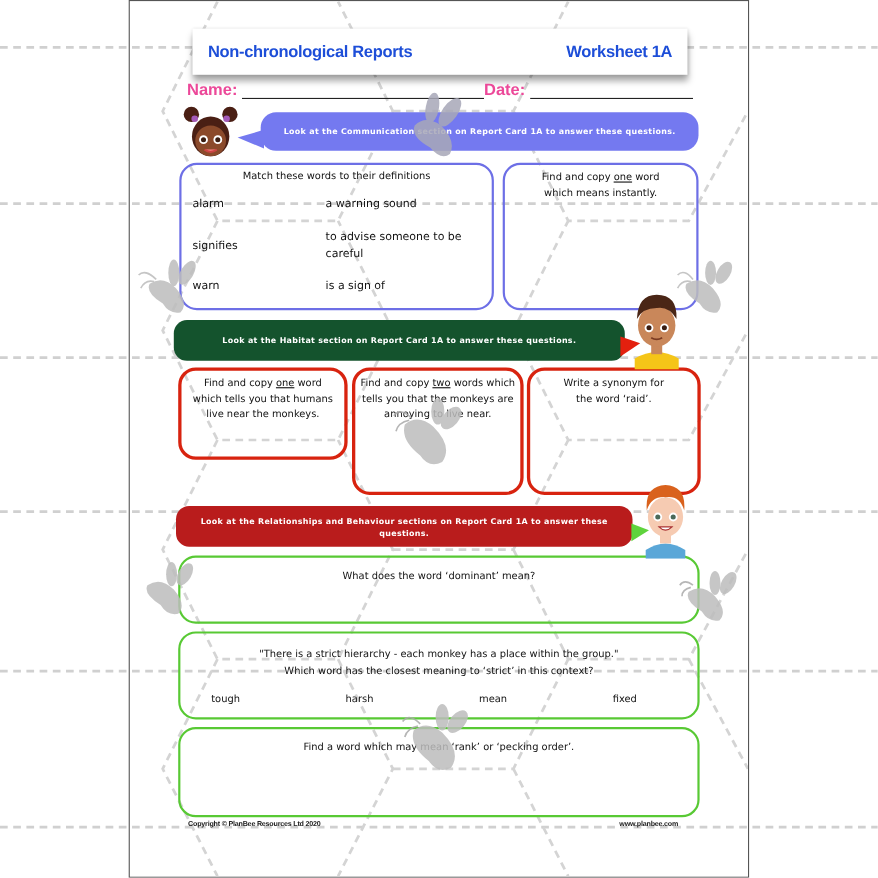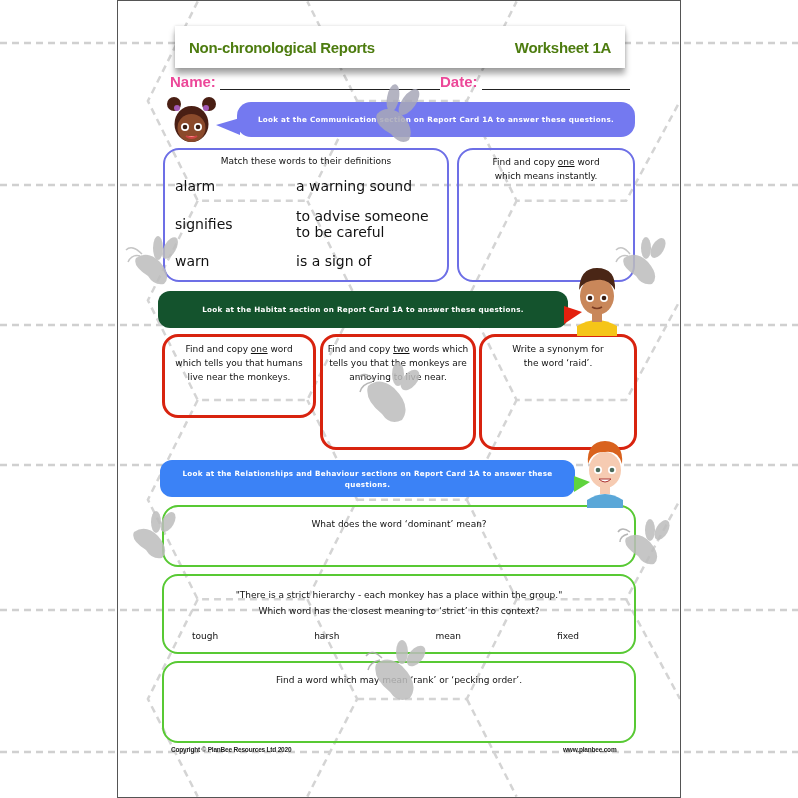--- a/index.html
+++ b/index.html
@@ -16,47 +16,47 @@
   .page-pattern { position: absolute; left: 0; top: 0; width: 100%; height: 100%; }
 
   .header-box {
     position: absolute; left: 175px; top: 26px; width: 450px; height: 42px;
     background: #fff;
     box-shadow: 0 6px 6px rgba(0,0,0,0.35), 0 0 3px rgba(0,0,0,0.15);
     z-index: 2;
     display: flex; align-items: center; justify-content: space-between;
     padding: 0 14px;
   }
-  .hdr-text { font-family: "Liberation Sans", sans-serif; font-weight: bold; font-size: 15px; color: #4d7c0f; letter-spacing: -0.3px; }
+  .hdr-text { font-family: "Liberation Sans", sans-serif; font-weight: bold; font-size: 15px; color: #1d4ed8; letter-spacing: -0.3px; }
 
   .name-row { position: absolute; top: 73px; z-index: 3; display: flex; align-items: flex-end; }
   .name-label { font-family: "Liberation Sans", sans-serif; font-weight: bold; font-size: 15px; color: #ec4899; }
   .line { border-bottom: 1.5px solid #222; height: 14px; margin-left: 4px; }
 
   .bubble {
     position: absolute; z-index: 3; color: #fff; font-weight: bold; font-size: 7.2px;
     display: flex; align-items: center; justify-content: center; text-align: center;
     letter-spacing: 0.3px; line-height: 11px;
   }
   .bubble-blue { left: 237px; top: 102px; width: 398px; height: 35px; background: #7479f0; border-radius: 14px; }
   .bubble-red { left: 158px; top: 291px; width: 410px; height: 37px; background: #14532d; border-radius: 12px; }
-  .bubble-green { left: 160px; top: 460px; width: 415px; height: 37px; background: #3b82f6; border-radius: 12px; padding: 0 12px; }
+  .bubble-green { left: 160px; top: 460px; width: 415px; height: 37px; background: #b91c1c; border-radius: 12px; padding: 0 12px; }
   .tail { position: absolute; z-index: 3; width: 0; height: 0; }
 
   .box {
     position: absolute; z-index: 3; background: transparent;
     border-radius: 16px; border: 2.5px solid;
     font-size: 9px; color: #111; text-align: center; line-height: 14px;
   }
   .box-blue { border-color: #6d6fe6; }
   .box-red { border-color: #d8230f; border-width: 3px; }
   .box-green { border-color: #58c934; }
 
   .match-title { position: absolute; left: 0; right: 0; top: 4px; font-size: 9px; }
-  .mw { position: absolute; font-size: 14px; text-align: left; line-height: 16px; }
+  .mw { position: absolute; font-size: 10px; text-align: left; line-height: 16px; }
 
   .footer { position: absolute; top: 746px; z-index: 3; font-family: "Liberation Sans", sans-serif; font-weight: bold; font-size: 6.5px; color: #222; letter-spacing: -0.2px; }
 
   .char { position: absolute; z-index: 4; }
   .bee { position: absolute; z-index: 5; opacity: 0.85; }
   u { text-decoration: underline; }
 </style>
 </head>
 <body>
 

